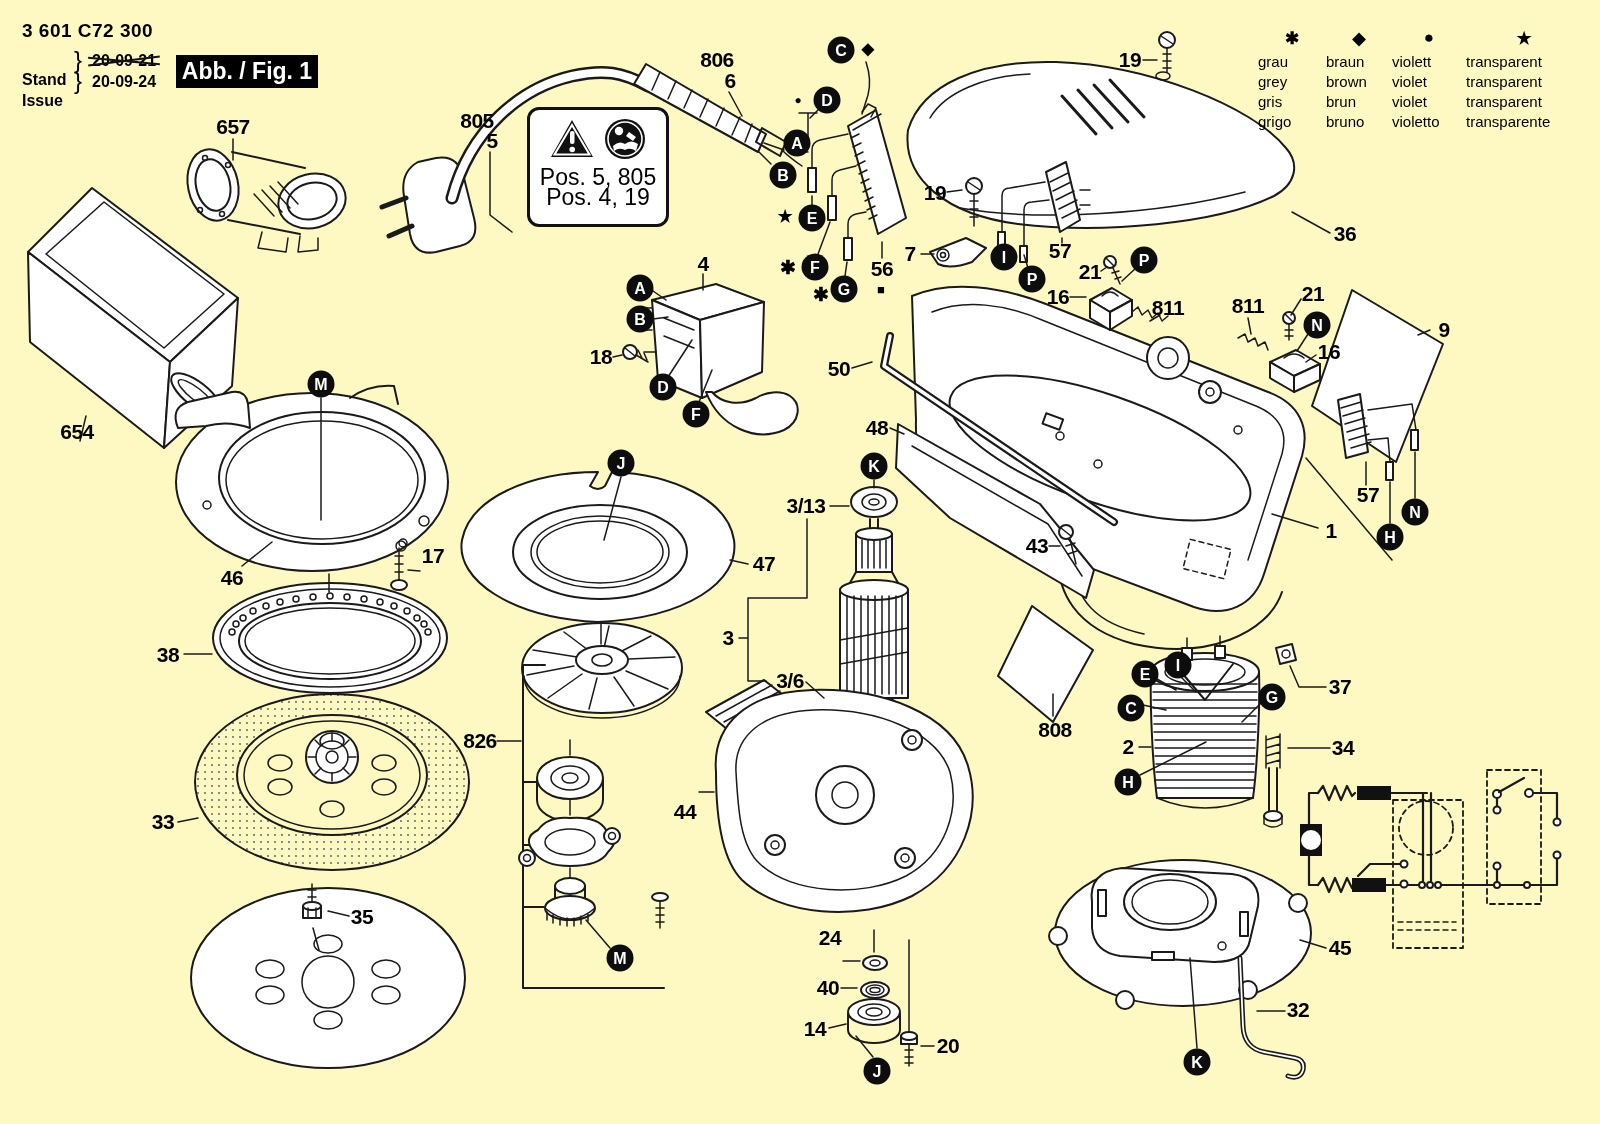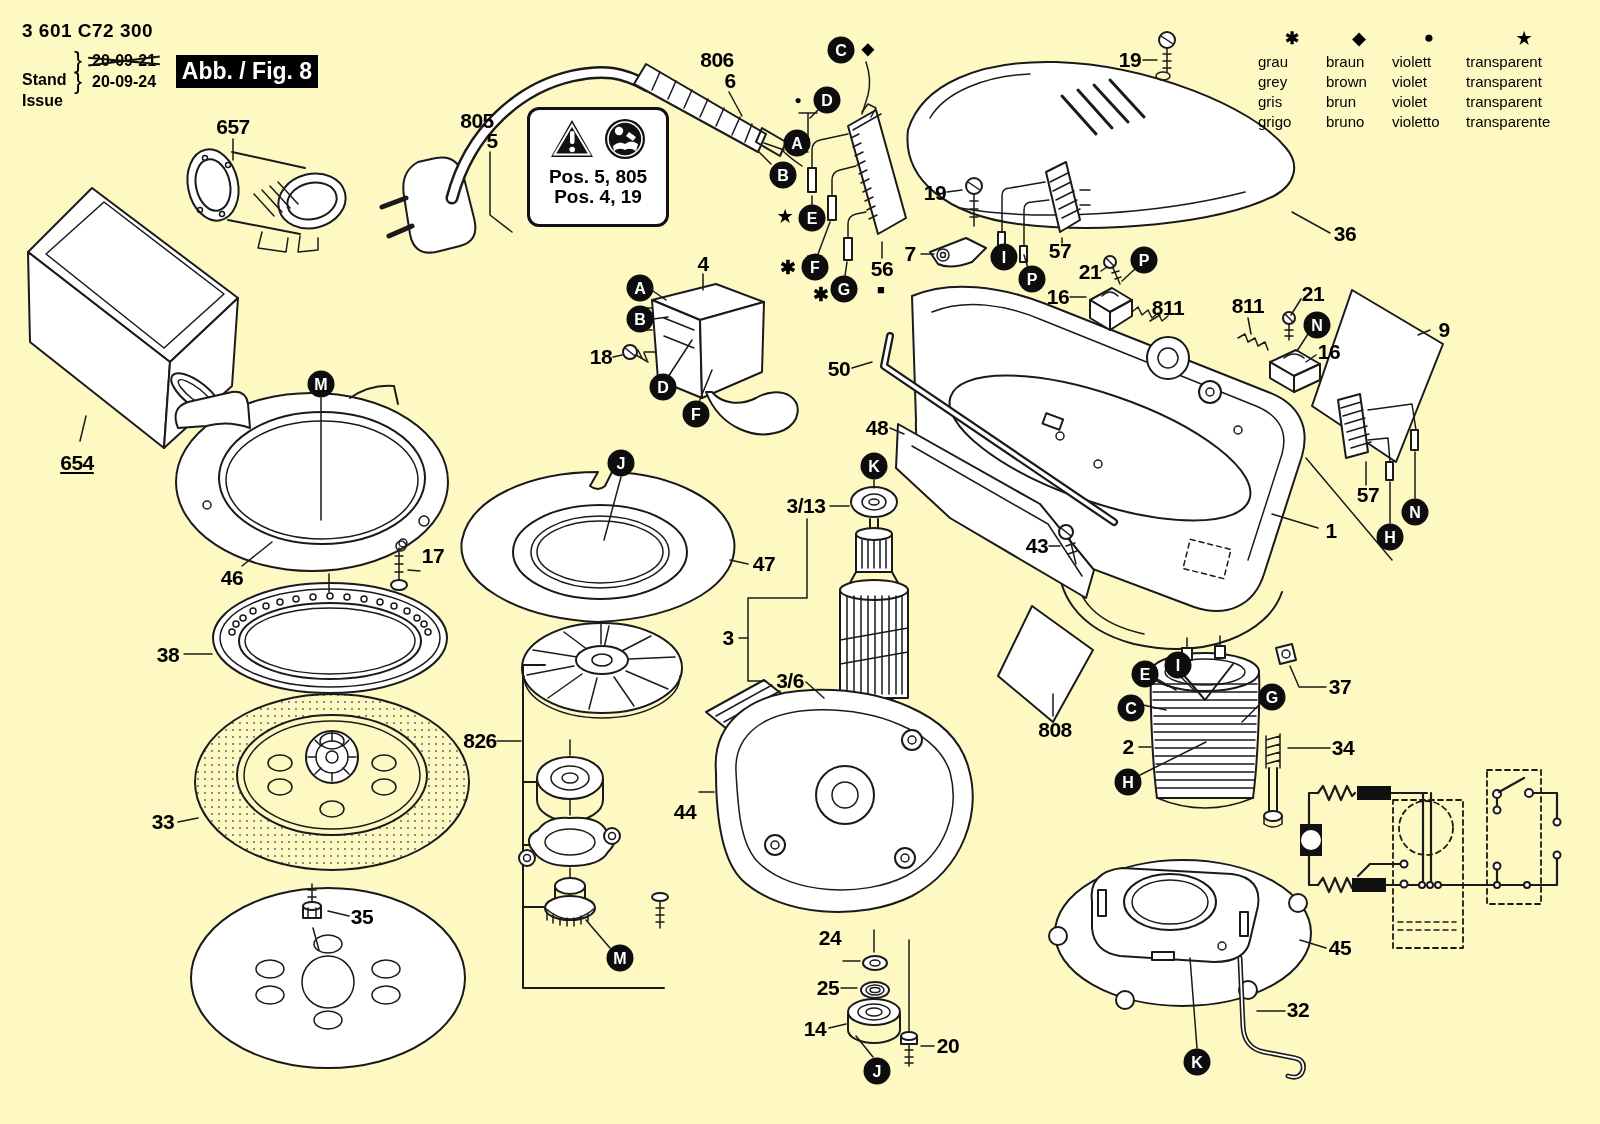--- a/index.html
+++ b/index.html
@@ -29,21 +29,21 @@
   .struck::after{transform:rotate(5deg);}
   .figbox{position:absolute;left:176px;top:55px;width:142px;height:33px;background:#000;color:#fff;
           display:flex;align-items:center;justify-content:center;font-size:23px;font-weight:bold;}
   .legend{position:absolute;left:1258px;top:28px;display:grid;grid-template-columns:68px 66px 74px 116px;}
   .lcol{display:flex;flex-direction:column;}
   .lsym{height:24px;text-align:center;font-size:17px;font-weight:bold;}
   .lterm{font-size:15px;line-height:20px;}
   .warnbox{position:absolute;left:527px;top:107px;width:136px;height:114px;border:3px solid #111;
            border-radius:12px;background:#fff;display:flex;flex-direction:column;align-items:center;}
   .warnicons{display:flex;gap:8px;margin-top:8px;}
-  .warntext{margin-top:3px;text-align:center;font-weight:bold;font-size:19px;line-height:20px;}
+  .warntext{margin-top:3px;text-align:center;font-weight:normal;font-size:23px;line-height:20px;}
   .footnotes{position:absolute;left:1380px;top:1012px;font-size:15px;line-height:19px;}
 </style>
 </head>
 <body>
 
 <div class="stage">
 
   <svg class="layer" width="1600" height="1124" viewBox="0 0 1600 1124" xmlns="http://www.w3.org/2000/svg">
     <defs>
       <pattern id="dots" width="7" height="7" patternUnits="userSpaceOnUse">
@@ -397,21 +397,21 @@
       <span class="hdr-lbl">Stand</span>
       <span class="hdr-brace">}</span>
       <span class="struck">20-09-21</span>
     </div>
     <div class="hdr-row">
       <span class="hdr-lbl">Issue</span>
       <span class="hdr-brace">}</span>
       <span>20-09-24</span>
     </div>
   </div>
-  <div class="figbox">Abb. / Fig. 8</div>
+  <div class="figbox">Abb. / Fig. 1</div>
 
   <div class="legend" id="legend">
       <div class="lcol">
         <div class="lsym">✱</div>
         <div class="lterm">grau</div>
         <div class="lterm">grey</div>
         <div class="lterm">gris</div>
         <div class="lterm">grigo</div>
       </div>
       <div class="lcol">
@@ -458,21 +458,21 @@
       </span>
     </div>
     <div class="warntext">
       <div>Pos. 5, 805</div>
       <div>Pos. 4, 19</div>
     </div>
   </div>
 
   <div class="layer" id="labels-layer">
       <div class="plabel" style="left: 233px; top: 127px;">657</div>
-      <div class="plabel" style="left: 77px; top: 463px; text-decoration: underline;">654</div>
+      <div class="plabel" style="left: 77px; top: 432px;">654</div>
       <div class="plabel" style="left: 717px; top: 60px;">806</div>
       <div class="plabel" style="left: 730px; top: 81px;">6</div>
       <div class="plabel" style="left: 477px; top: 121px;">805</div>
       <div class="plabel" style="left: 492px; top: 141px;">5</div>
       <div class="plabel" style="left: 703px; top: 264px;">4</div>
       <div class="plabel" style="left: 601px; top: 357px;">18</div>
       <div class="plabel" style="left: 882px; top: 269px;">56</div>
       <div class="plabel" style="left: 935px; top: 193px;">19</div>
       <div class="plabel" style="left: 910px; top: 254px;">7</div>
       <div class="plabel" style="left: 1060px; top: 251px;">57</div>
@@ -501,21 +501,21 @@
       <div class="plabel" style="left: 168px; top: 655px;">38</div>
       <div class="plabel" style="left: 163px; top: 822px;">33</div>
       <div class="plabel" style="left: 362px; top: 917px;">35</div>
       <div class="plabel" style="left: 764px; top: 564px;">47</div>
       <div class="plabel" style="left: 806px; top: 506px;">3/13</div>
       <div class="plabel" style="left: 728px; top: 638px;">3</div>
       <div class="plabel" style="left: 790px; top: 681px;">3/6</div>
       <div class="plabel" style="left: 480px; top: 741px;">826</div>
       <div class="plabel" style="left: 685px; top: 792px; margin-top: 20px;">44</div>
       <div class="plabel" style="left: 830px; top: 938px;">24</div>
-      <div class="plabel" style="left: 828px; top: 988px;">25</div>
+      <div class="plabel" style="left: 828px; top: 988px;">40</div>
       <div class="plabel" style="left: 815px; top: 1029px;">14</div>
       <div class="plabel" style="left: 948px; top: 1046px;">20</div>
     </div>
   <div class="layer" id="callouts-layer">
       <div class="callout" style="left: 797px; top: 143px;">A</div>
       <div class="callout" style="left: 783px; top: 175px;">B</div>
       <div class="callout" style="left: 841px; top: 50px;">C</div>
       <div class="callout" style="left: 827px; top: 100px;">D</div>
       <div class="callout" style="left: 812px; top: 218px;">E</div>
       <div class="callout" style="left: 815px; top: 267px;">F</div>

